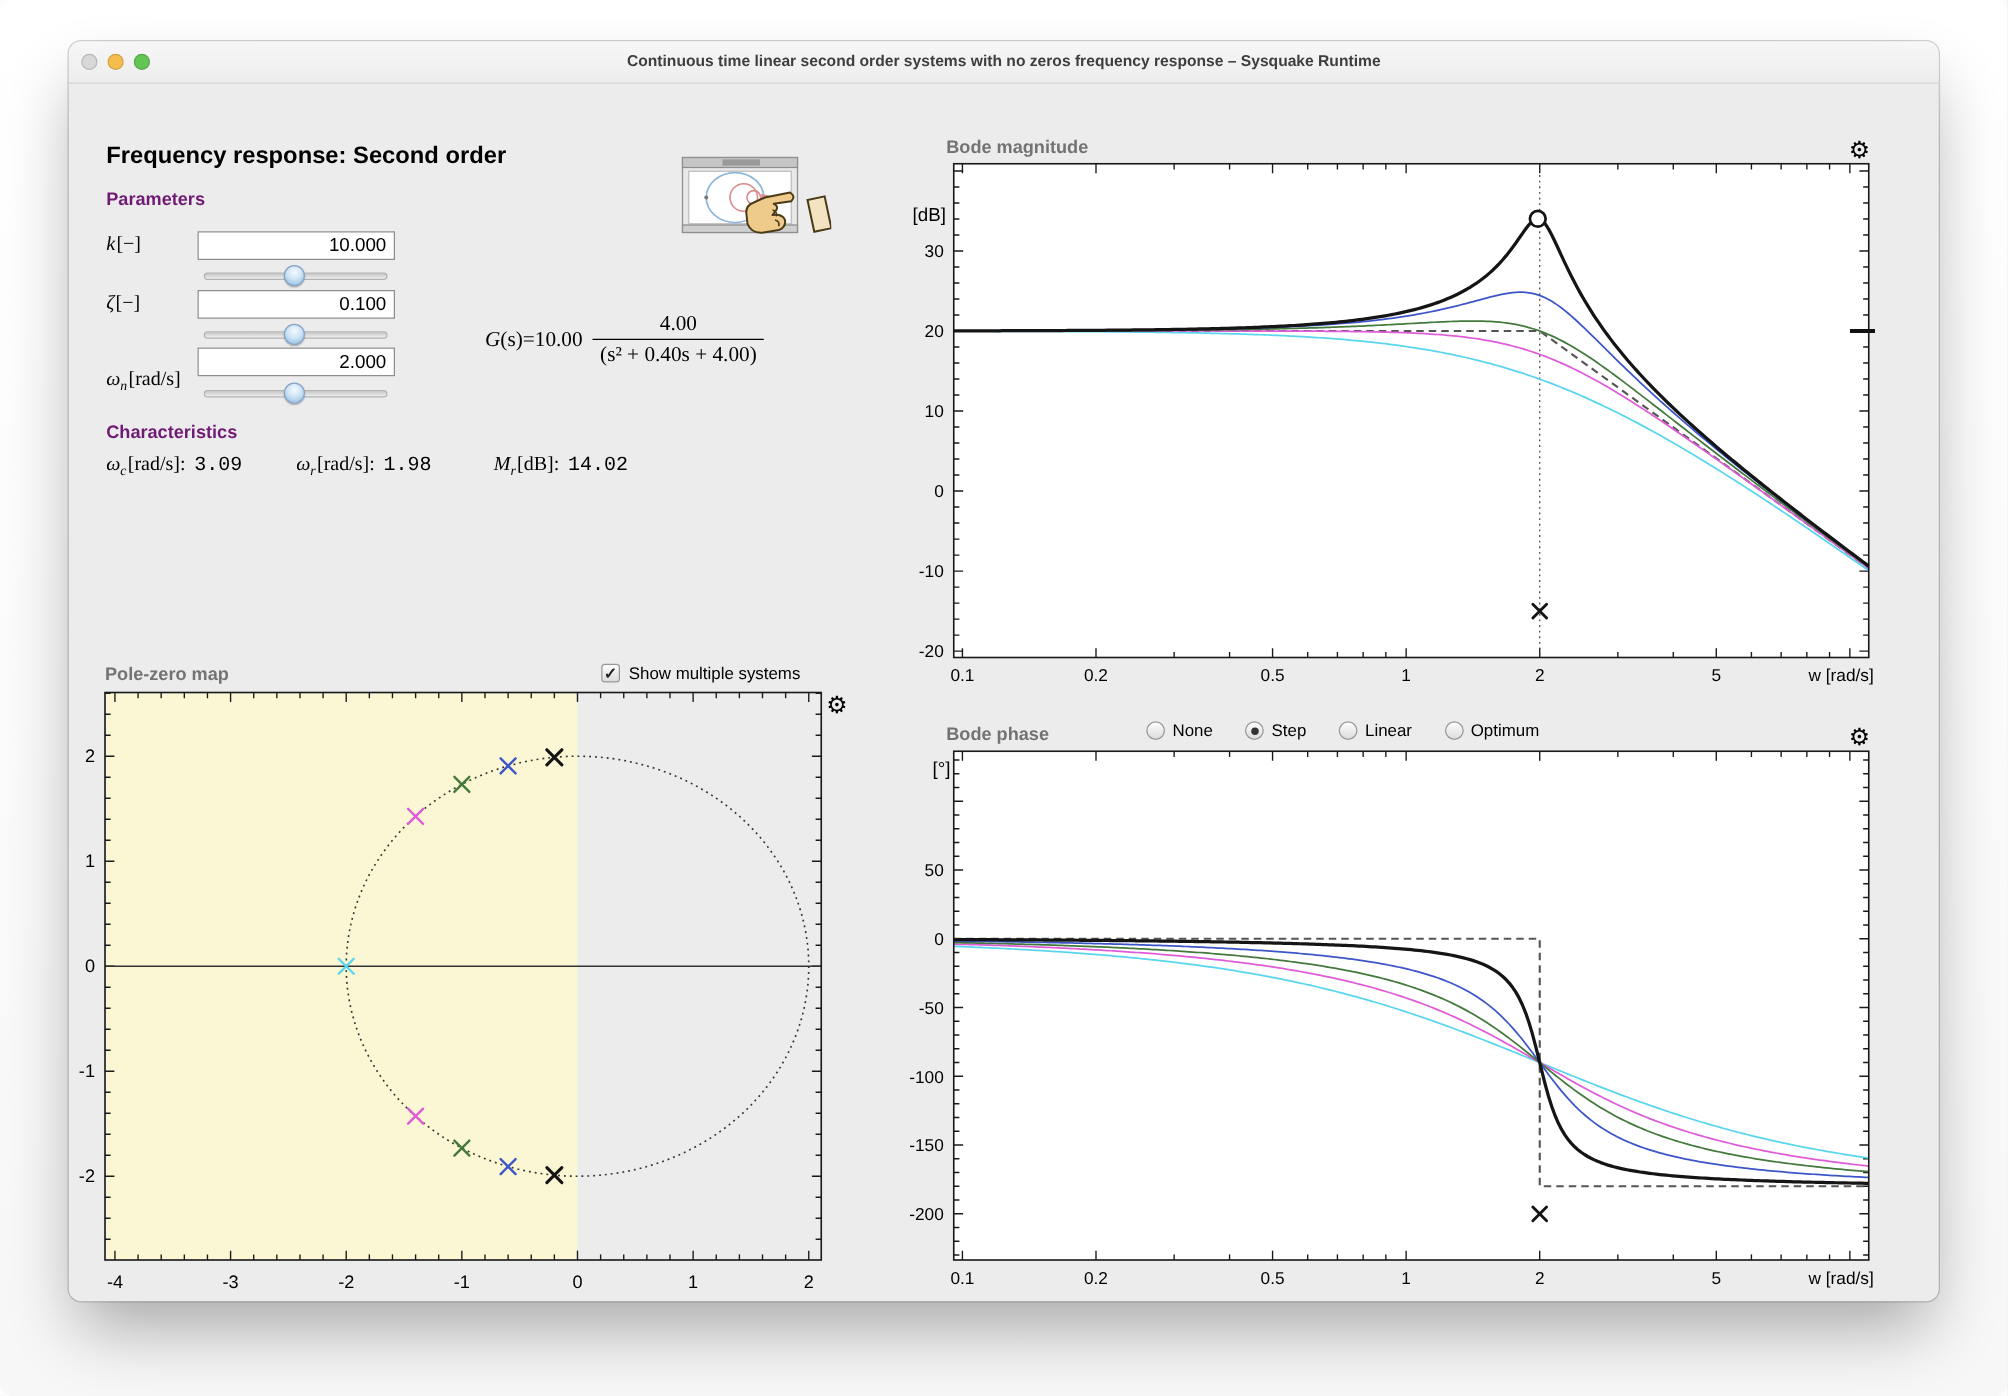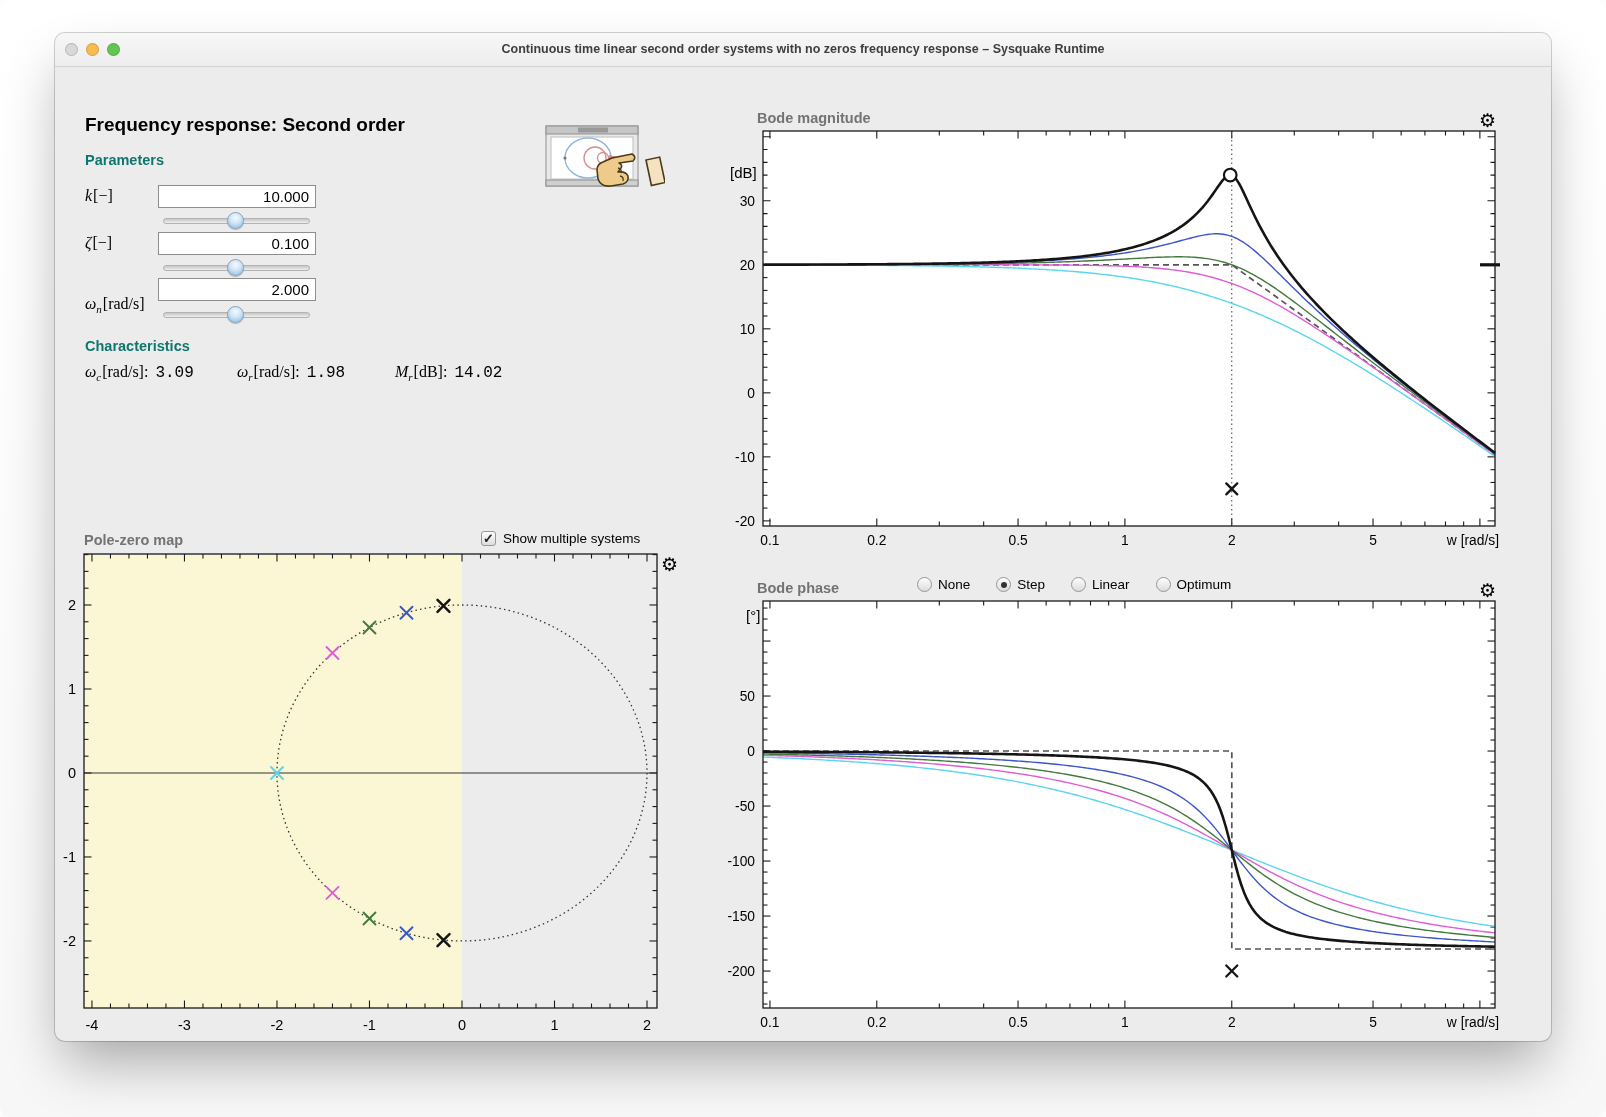--- a/index.html
+++ b/index.html
@@ -10,21 +10,21 @@
     border-radius:10px;box-shadow:0 0 0 1px rgba(0,0,0,0.18),0 28px 55px -8px rgba(0,0,0,0.33);overflow:hidden;}
   .titlebar{position:absolute;left:0;top:0;width:100%;height:33px;
     background:linear-gradient(#f7f7f7,#ededed);border-bottom:1px solid #d4d4d4;}
   .title{position:absolute;left:0;right:0;top:0;height:33px;line-height:33px;text-align:center;
     font-size:12.5px;font-weight:bold;color:#3e3e3e;}
   .lights{position:absolute;left:10px;top:10px;display:flex;gap:8px;}
   .tl{width:13px;height:13px;border-radius:50%;border:1px solid rgba(0,0,0,0.15);box-sizing:border-box;}
   .content{position:absolute;left:0;top:33px;width:1496px;height:975px;}
   .abs{position:absolute;}
   .heading{font-size:19px;font-weight:bold;color:#000;}
-  .section{font-size:14.5px;font-weight:bold;color:#0f766e;}
+  .section{font-size:14.5px;font-weight:bold;color:#701a75;}
   .plot-title{font-size:14.5px;font-weight:bold;color:#737373;z-index:5;}
   .math{font-family:"Liberation Serif",serif;font-size:16px;color:#000;}
   .msym{font-style:italic;font-family:"Liberation Serif",serif;}
   .msub{font-style:italic;font-family:"Liberation Serif",serif;font-size:11px;}
   .mun{font-family:"Liberation Serif",serif;margin-left:1px;}
   .mval{font-family:Liberation Mono, monospace;margin-left:7px;}
   .pinput{position:absolute;width:150px;height:21px;border:1px solid #8e8e8e;background:#fff;
     font-family:"Liberation Sans",sans-serif;font-size:15px;text-align:right;padding:0 6px 0 0;border-radius:0;}
   .slider{position:absolute;width:147px;height:17px;}
   .slider .track{position:absolute;left:0;right:0;top:6px;height:6px;border-radius:4px;
@@ -108,20 +108,27 @@
 
       <div class="abs math" style="left:30px;top:229px">
         <span class="msym">ω</span><sub class="msub">n</sub><span class="mun">[rad/s]</span>
       </div>
       <input class="pinput" style="left: 103px; top: 212px;" readonly="" value="2.000">
       <div class="slider" style="left:108px;top:240px">
         <div class="track"></div>
         <div class="thumb" style="left: 49%;"></div>
       </div>
 
+      <div class="abs formula" style="left:333px;top:183px">
+        <span class="flhs"><span class="g msym">G</span><span>(s)=10.00</span></span>
+        <span class="frac">
+          <span class="fnum">4.00</span>
+          <span class="fden">(s² + 0.40s + 4.00)</span>
+        </span>
+      </div>
 
       <div class="abs section" style="left:30px;top:272px">Characteristics</div>
       <div class="abs math" style="left:30px;top:297px">
         <span class="msym">ω</span><sub class="msub">c</sub><span class="mun">[rad/s]:</span><span class="mval">3.09</span>
       </div>
       <div class="abs math" style="left:182px;top:297px">
         <span class="msym">ω</span><sub class="msub">r</sub><span class="mun">[rad/s]:</span><span class="mval">1.98</span>
       </div>
       <div class="abs math" style="left:340px;top:297px">
         <span class="msym">M</span><sub class="msub">r</sub><span class="mun">[dB]:</span><span class="mval">14.02</span>

